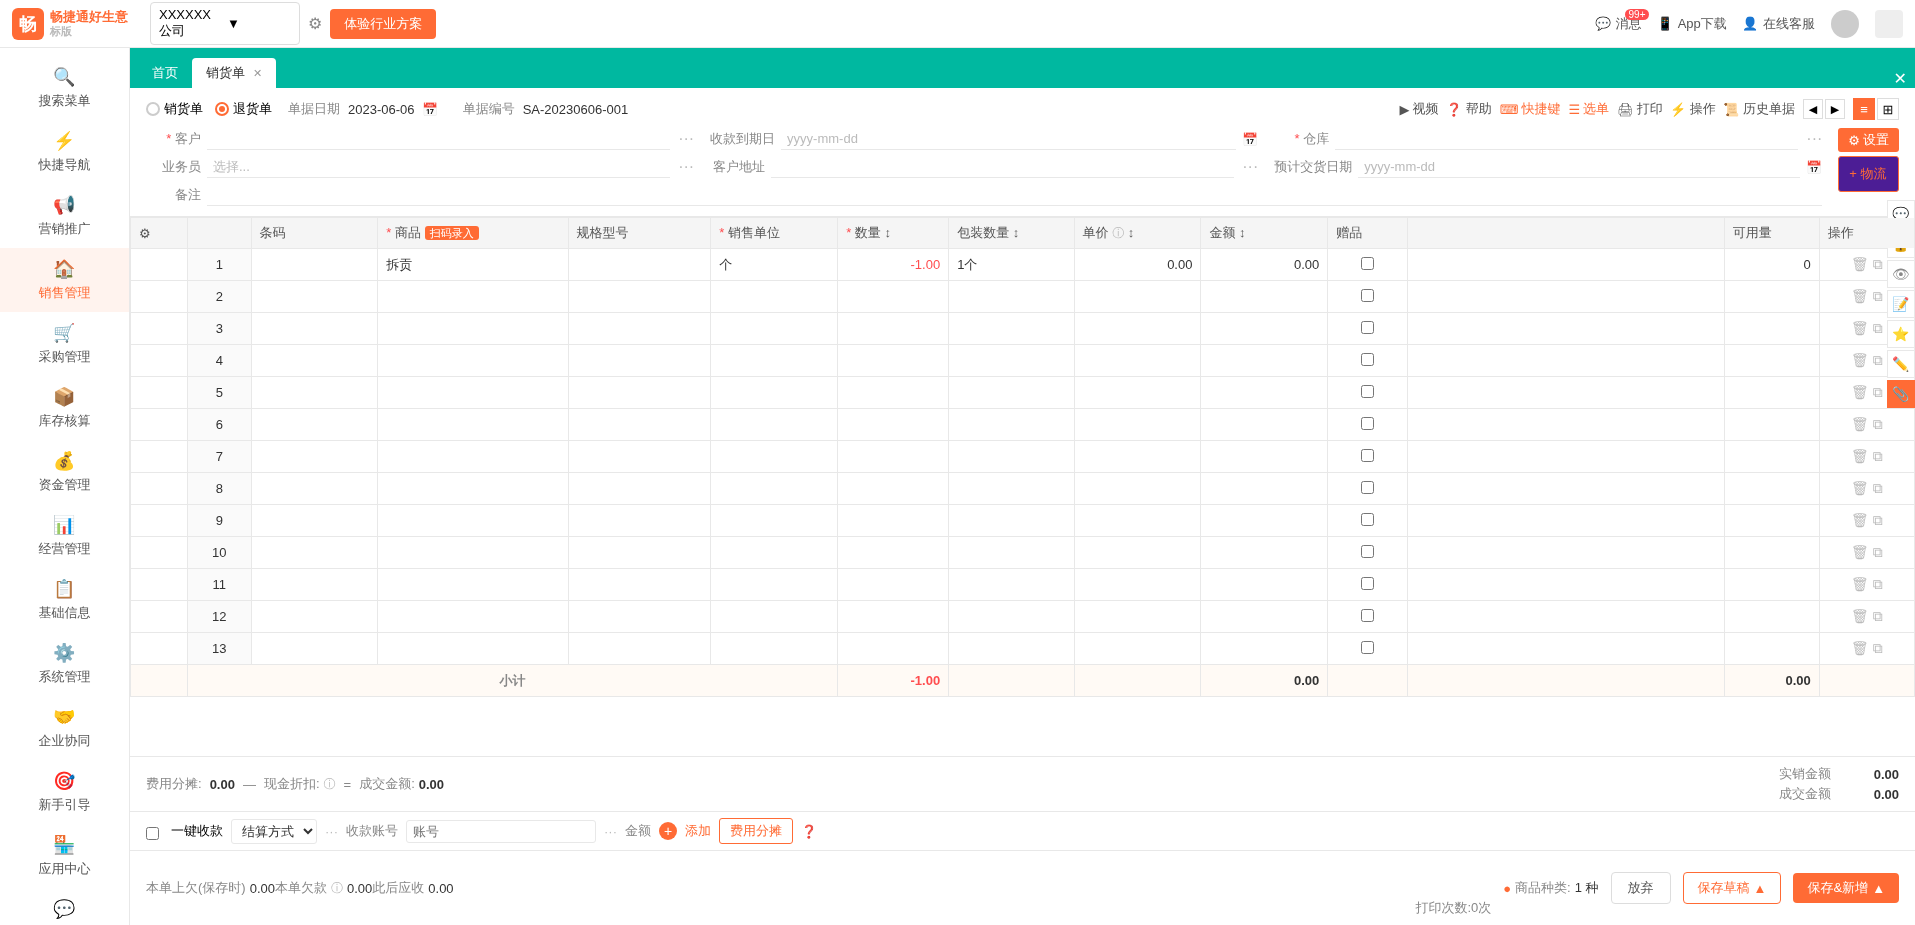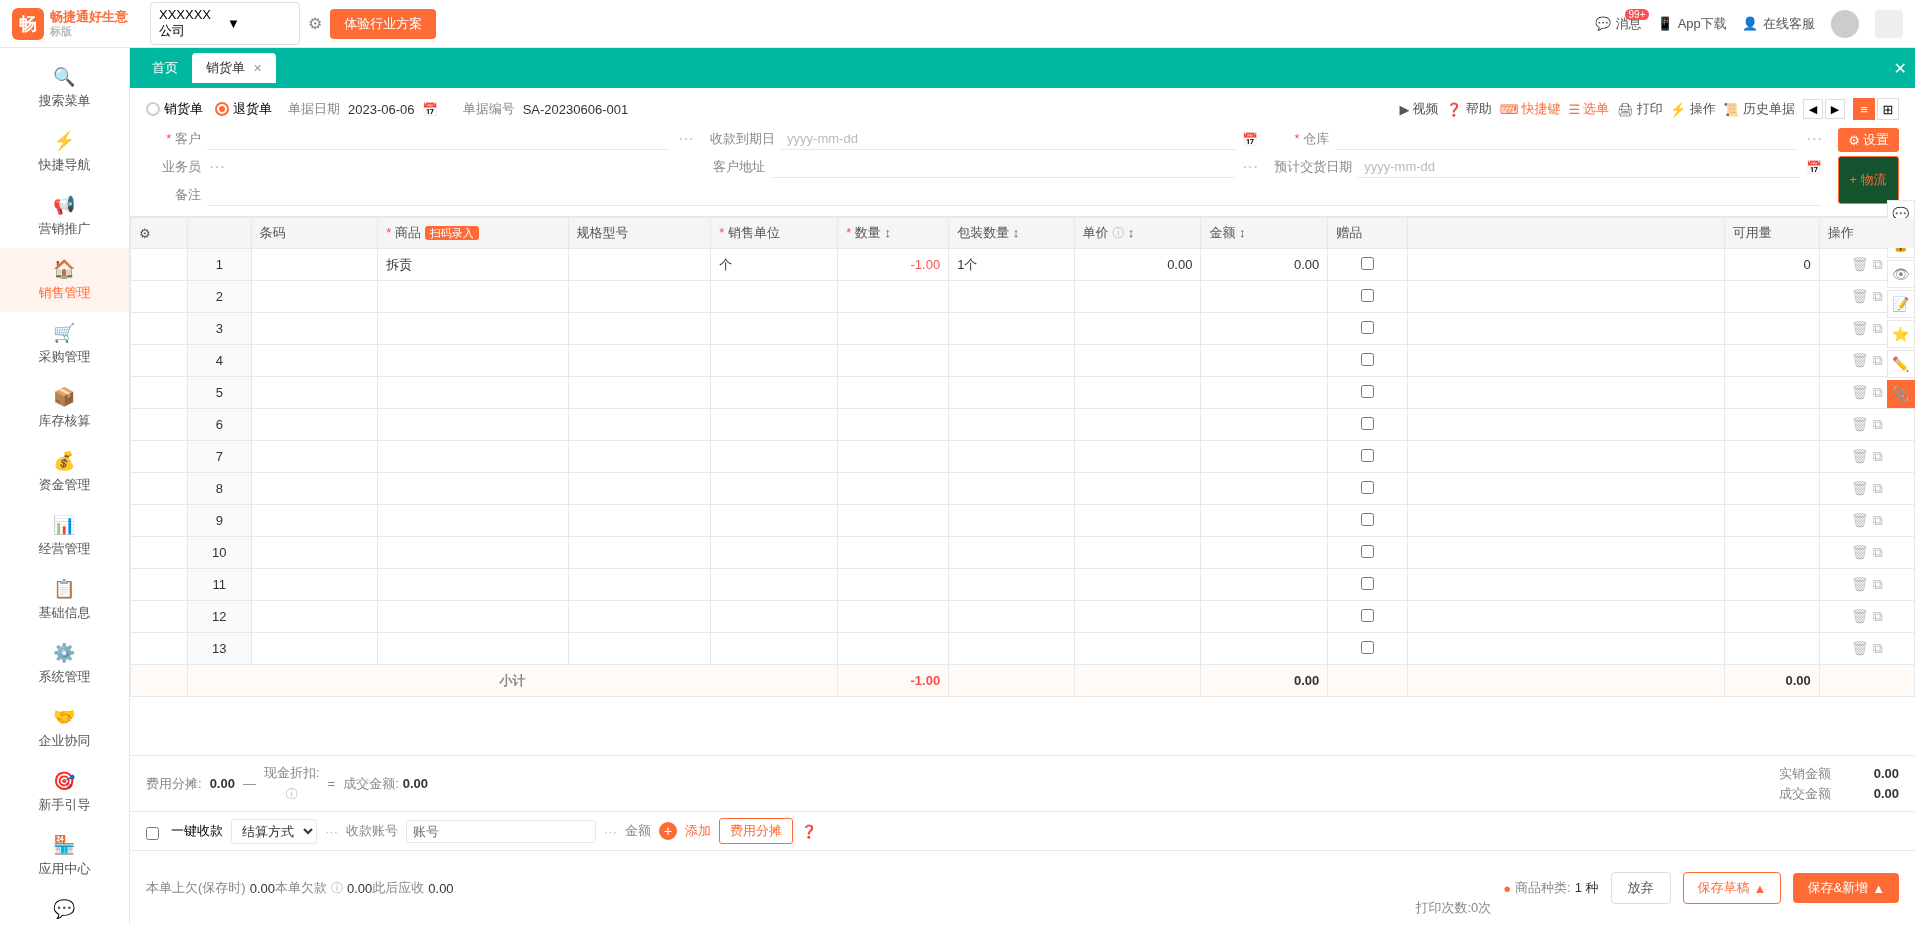--- a/index.html
+++ b/index.html
@@ -33,21 +33,21 @@
     .sidebar { width: 130px; background: #fff; border-right: 1px solid #e8e8e8; display: flex; flex-direction: column; padding-top: 8px; overflow-y: auto; }
     .sidebar-item { display: flex; flex-direction: column; align-items: center; padding: 10px 0; cursor: pointer; color: #555; gap: 4px; font-size: 12px; }
     .sidebar-item.active { color: #ff6b35; background: #fff3ee; }
     .sidebar-icon { font-size: 18px; }
 
     
     .content-area { flex: 1; display: flex; flex-direction: column; overflow: hidden; background: #f5f5f5; }
 
     
     .tab-bar {
-      display: flex; align-items: center; background: #00b8a0; height: 40px; padding: 8px 8px;
+      display: flex; align-items: flex-end; background: #00b8a0; height: 40px; padding: 0 8px;
     }
     .tab-item {
       display: flex; align-items: center; gap: 4px; padding: 6px 14px;
       cursor: pointer; color: #fff; border-radius: 4px 4px 0 0; font-size: 13px;
     }
     .tab-item.active { background: #fff; color: #333; }
     .tab-item .close-icon { font-size: 11px; color: #999; margin-left: 4px; }
     .tab-close-all { margin-left: auto; color: #fff; cursor: pointer; font-size: 16px; }
 
     
@@ -75,21 +75,21 @@
     .form-fields { display: grid; grid-template-columns: 1fr 1fr 1fr; gap: 6px 16px; }
     .field-row { display: flex; align-items: center; gap: 6px; }
     .field-label { color: #888; white-space: nowrap; min-width: 55px; text-align: right; }
     .field-label.required::before { content: '* '; color: #ff4d4f; }
     .field-input { flex: 1; border: none; border-bottom: 1px solid #e8e8e8; padding: 3px 6px; outline: none; color: #333; background: transparent; }
     .field-input::placeholder { color: #bbb; }
     .field-dots { color: #bbb; cursor: pointer; font-size: 16px; margin-left: 2px; }
     .field-calendar { color: #bbb; cursor: pointer; }
     .right-btns { display: flex; flex-direction: column; gap: 4px; }
     .setting-btn { background: #ff6b35; color: #fff; border: none; border-radius: 3px; padding: 3px 10px; cursor: pointer; font-size: 12px; display: flex; align-items: center; gap: 3px; }
-    .logistics-btn { background: #14532d; color: #ff6b35; border: 1px solid #ff6b35; border-radius: 3px; padding: 14px 10px; cursor: pointer; font-size: 12px; display: flex; align-items: center; gap: 3px; }
+    .logistics-btn { background: #4c1d95; color: #ff6b35; border: 1px solid #ff6b35; border-radius: 3px; padding: 8px 10px; cursor: pointer; font-size: 12px; display: flex; align-items: center; gap: 3px; }
 
     
     .table-wrapper { flex: 1; overflow: auto; background: #fff; }
     .data-table { width: 100%; border-collapse: collapse; }
     .data-table thead th {
       background: #f5f5f5; border: 1px solid #e8e8e8; padding: 6px 8px;
       text-align: left; font-weight: normal; color: #555; white-space: nowrap;
       position: sticky; top: 0; z-index: 1;
     }
     .data-table tbody td { border: 1px solid #e8e8e8; padding: 5px 8px; color: #333; height: 32px; }
@@ -109,21 +109,21 @@
     .col-action { width: 60px; text-align: center; }
     .negative-val { color: #ff4d4f; }
     .action-icons { display: flex; gap: 4px; justify-content: center; }
     .action-icon { cursor: pointer; color: #bbb; font-size: 14px; }
     .subtotal-row td { background: #fffaf5; font-weight: bold; border-top: 2px solid #e8e8e8; }
 
     
     .bottom-summary { background: #fff; padding: 8px 16px; border-top: 1px solid #e8e8e8; display: flex; align-items: center; gap: 8px; font-size: 13px; }
     .summary-label { color: #888; }
     .summary-value { color: #333; font-weight: bold; }
-    .cash-discount { display: flex; align-items: center; gap: 4px; flex-direction: column; }
+    .cash-discount { display: flex; align-items: center; gap: 4px; }
     .minus-icon { color: #888; }
     .equals-icon { color: #888; }
     .deal-amount { display: flex; align-items: center; gap: 4px; }
     .right-summary { margin-left: auto; display: flex; flex-direction: column; align-items: flex-end; gap: 2px; }
     .right-summary-row { display: flex; gap: 8px; align-items: center; }
     .right-summary-label { color: #888; }
     .right-summary-value { color: #333; font-weight: bold; min-width: 60px; text-align: right; }
 
     
     .payment-row { background: #fff; padding: 6px 16px; border-top: 1px solid #e8e8e8; display: flex; align-items: center; gap: 8px; }
@@ -345,20 +345,21 @@
               <span class="field-calendar">📅</span>
             </div>
             <div class="field-row">
               <span class="field-label required">仓库</span>
               <input class="field-input" type="text" style="">
               <span class="field-dots">···</span>
             </div>
 
             <div class="field-row">
               <span class="field-label">业务员</span>
+              <input class="field-input" type="text" placeholder="选择..." style="">
               <span class="field-dots">···</span>
             </div>
             <div class="field-row">
               <span class="field-label">客户地址</span>
               <input class="field-input" type="text" style="">
               <span class="field-dots">···</span>
             </div>
             <div class="field-row">
               <span class="field-label">预计交货日期</span>
               <input class="field-input" type="text" placeholder="yyyy-mm-dd" style="">

